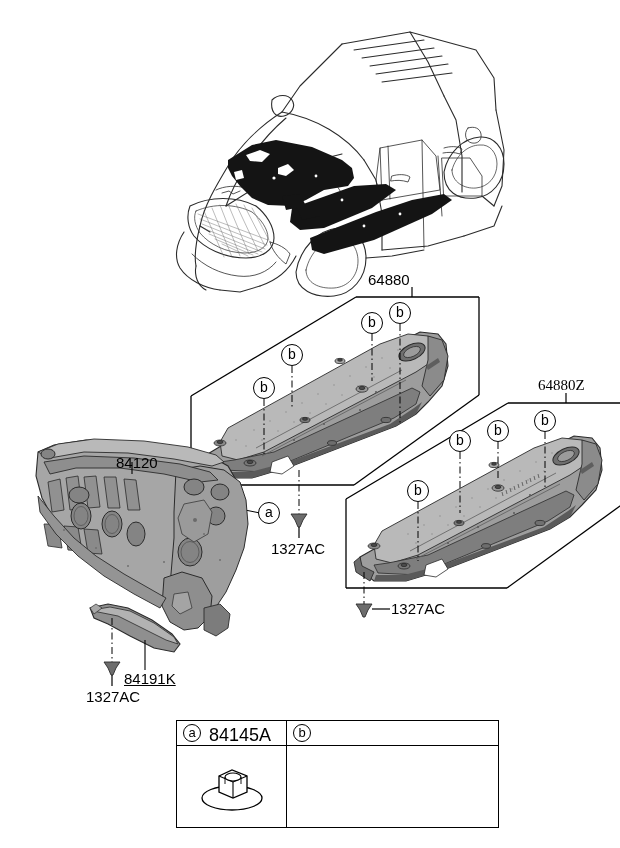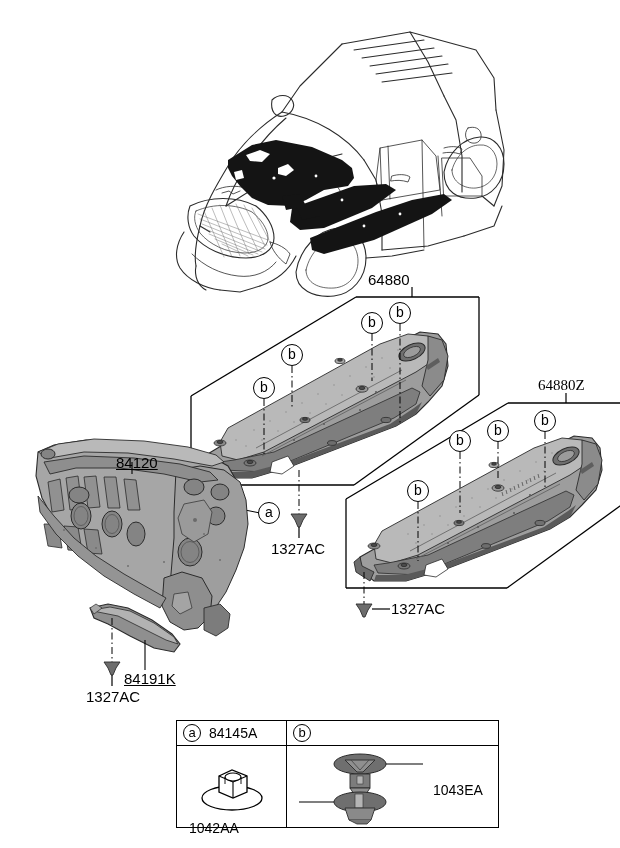--- a/index.html
+++ b/index.html
@@ -92,21 +92,21 @@
     font-size: 13px;
     line-height: 16px;
     text-align: center;
     box-sizing: border-box;
     background:#fff;
   }
   .legend-code {
     position: absolute;
     left: 32px;
     top: 4px;
-    font-size: 14px;
+    font-size: 18px;
   }
   .legend-code-b {
     position: absolute;
     left: 32px;
     top: 4px;
     font-size: 14px;
   }
 </style>
 </head>
 <body>
@@ -542,21 +542,21 @@
       <path d="M348 609 L366 609" stroke="#000" stroke-width="1.2"></path>
     </g>
     <g>
       <path d="M80 662 L96 662 L92 668 L89 675 L87 675 L84 668 Z" fill="#6d6d6d" stroke="#2b2b2b" stroke-width="0.9"></path>
       <path d="M88 675 L88 686" stroke="#000" stroke-width="1.2"></path>
     </g>
   </svg>
 
   <div class="lbl" style="left:344px; top:271px;">64880</div>
   <div class="lbl" style="left:514px; top:377px;font-family:Liberation Serif, serif;">64880Z</div>
-  <div class="lbl" style="left:92px; top:454px;text-decoration:underline;">84120</div>
+  <div class="lbl" style="left:92px; top:454px;">84120</div>
   <div class="lbl" style="left:100px; top:670px;text-decoration:underline;">84191K</div>
   <div class="lbl" style="left:247px; top:540px;">1327AC</div>
   <div class="lbl" style="left:367px; top:600px;">1327AC</div>
   <div class="lbl" style="left:62px; top:688px;">1327AC</div>
 
   <div class="callout" style="left:229px; top:377px;">b</div>
   <div class="callout" style="left:257px; top:344px;">b</div>
   <div class="callout" style="left:337px; top:312px;">b</div>
   <div class="callout" style="left:365px; top:302px;">b</div>
 
@@ -586,42 +586,16 @@
           <path d="M64 31 L64 38" stroke="#000" stroke-width="0.9" fill="none"></path>
         </svg>
       </div>
     </div>
 
     <div class="legend-col-b">
       <div class="legend-head">
         <div class="legend-mark">b</div>
         <div class="legend-code-b"></div>
       </div>
-      <div class="legend-body">
-        <svg viewBox="0 0 210 82" width="210" height="82" style="position:absolute;left:0;top:0;">
-
-          <g>
-            <ellipse cx="73" cy="18" rx="26" ry="10" fill="#6f6f6f" stroke="#2b2b2b" stroke-width="1"></ellipse>
-            <path d="M58 14 L88 14 L76 26 L70 26 Z" fill="#8f8f8f" stroke="#2b2b2b" stroke-width="0.9"></path>
-            <path d="M64 14 L73 24 L82 14" fill="none" stroke="#4a4a4a" stroke-width="0.9"></path>
-            <rect x="63" y="28" width="20" height="14" fill="#7c7c7c" stroke="#2b2b2b" stroke-width="0.9"></rect>
-            <rect x="70" y="30" width="6" height="8" fill="#b5b5b5" stroke="#3a3a3a" stroke-width="0.6"></rect>
-            <path d="M63 42 L83 42 L79 48 L67 48 Z" fill="#909090" stroke="#2b2b2b" stroke-width="0.9"></path>
-
-            <path d="M99 18 L136 18" stroke="#000" stroke-width="1.2" fill="none"></path>
-          </g>
-
-          <g>
-            <ellipse cx="73" cy="56" rx="26" ry="10" fill="#6f6f6f" stroke="#2b2b2b" stroke-width="1"></ellipse>
-            <rect x="68" y="48" width="8" height="14" fill="#b5b5b5" stroke="#3a3a3a" stroke-width="0.7"></rect>
-            <path d="M58 62 L88 62 L84 74 L62 74 Z" fill="#8a8a8a" stroke="#2b2b2b" stroke-width="0.9"></path>
-            <path d="M62 74 L70 78 L80 78 L84 74" fill="#777777" stroke="#2b2b2b" stroke-width="0.8"></path>
-
-            <path d="M47 56 L12 56" stroke="#000" stroke-width="1.2" fill="none"></path>
-          </g>
-        </svg>
-        <div class="lbl lbl-sm" style="position:absolute; left:146px; top:36px;">1043EA</div>
-        <div class="lbl lbl-sm" style="position:absolute; left:-98px; top:74px;">1042AA</div>
-      </div>
     </div>
   </div>
 
 </div>
 
 </body></html>

